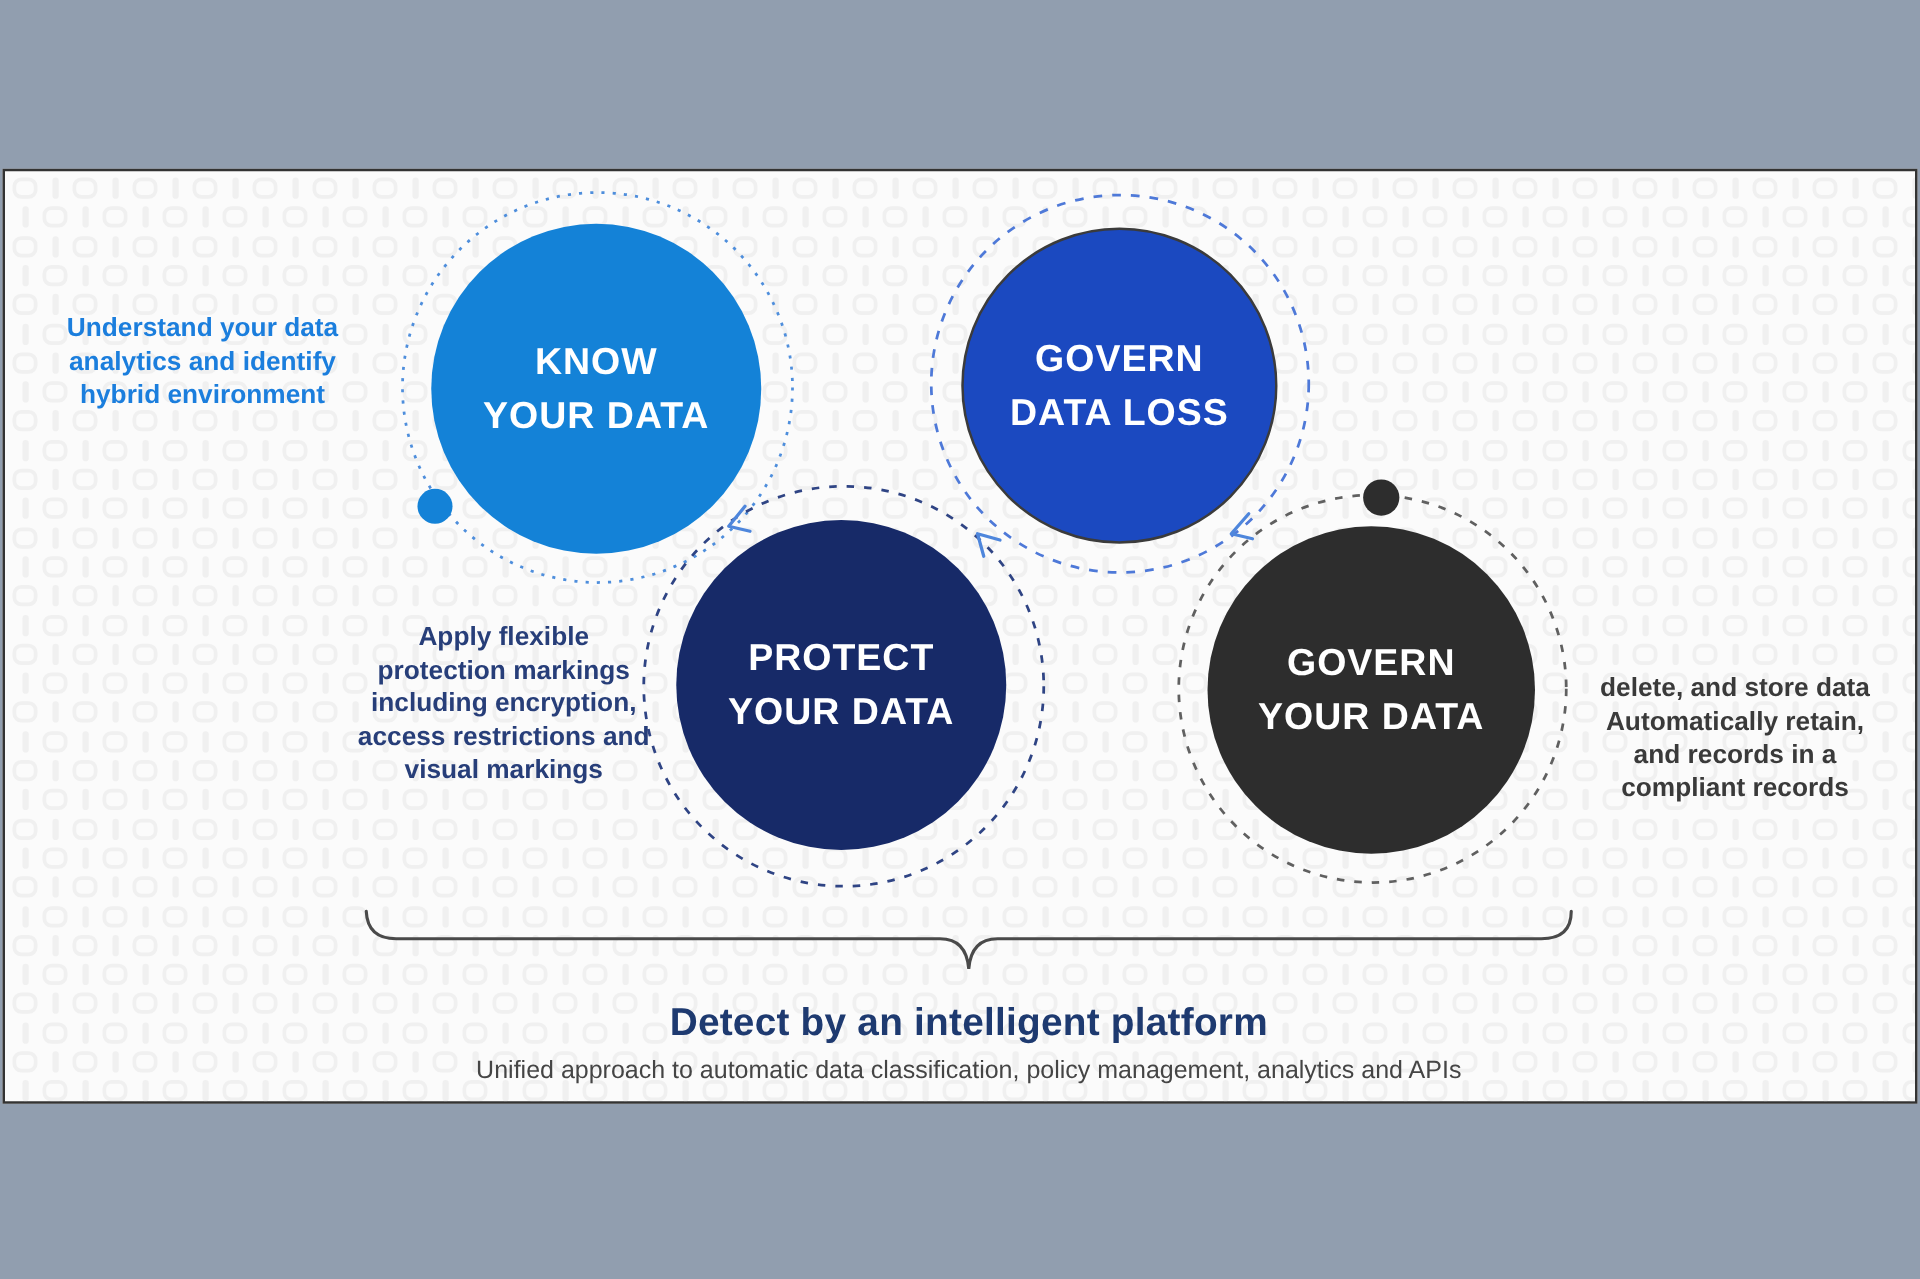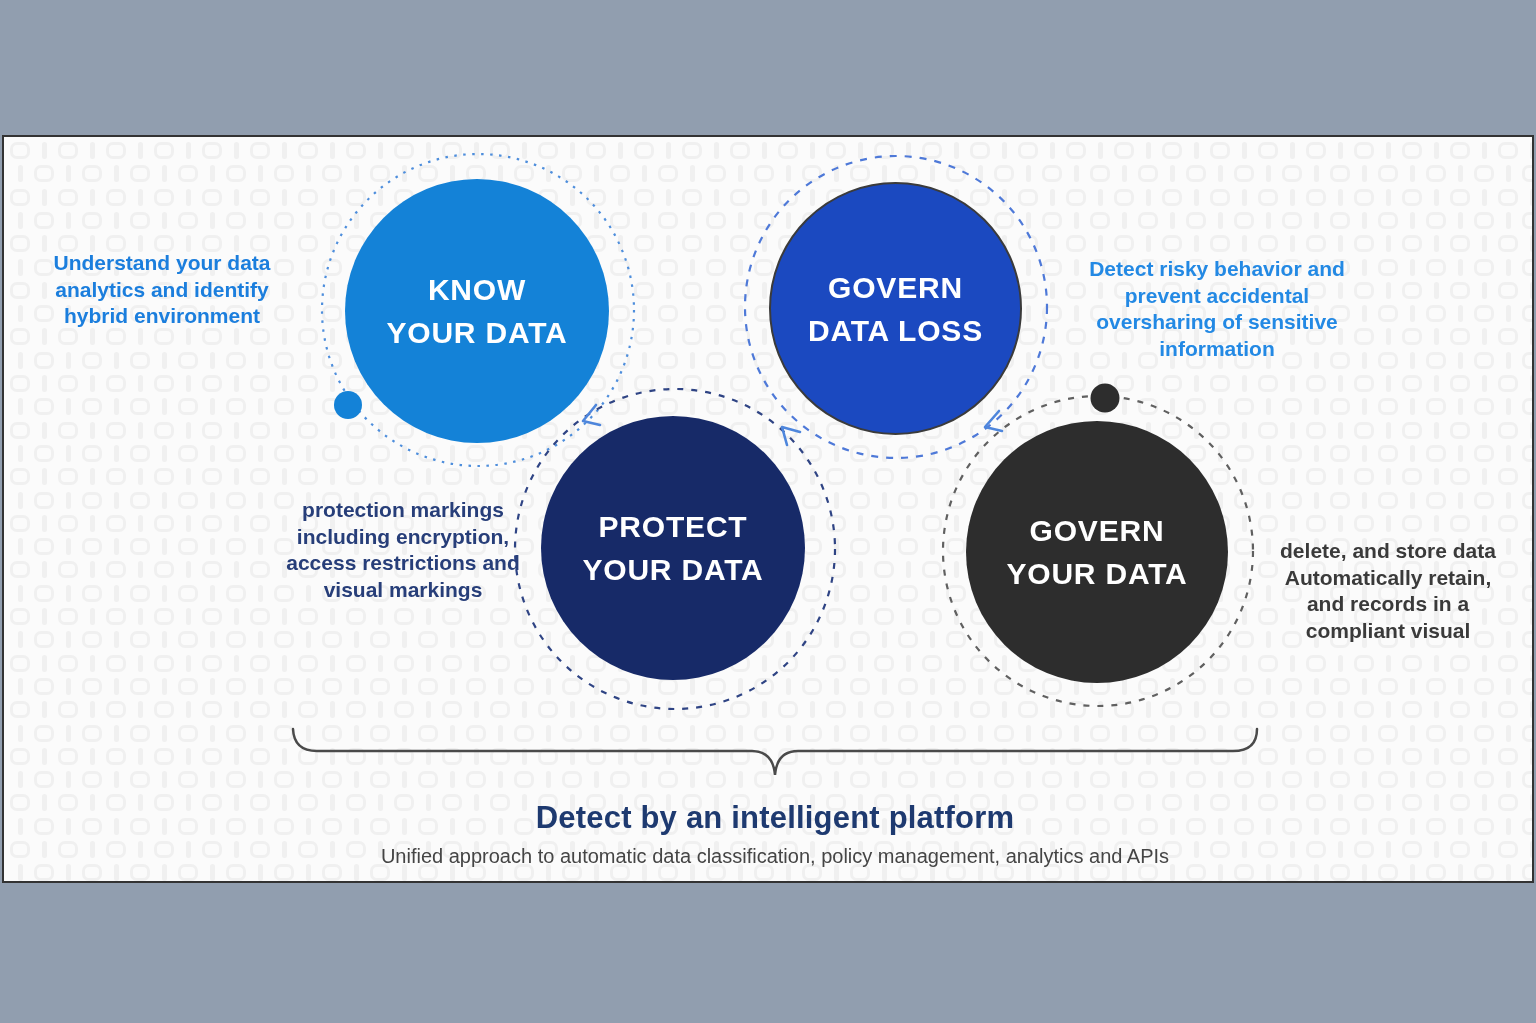--- a/index.html
+++ b/index.html
@@ -2134,35 +2134,30 @@
   <div class="circle" id="c-govern" style="background: rgb(45, 45, 45);">
     <span>GOVERN</span>
     <span>YOUR DATA</span>
   </div>
 
   <div class="note" id="note-understand" style="color: rgb(27, 126, 221);">
     <div>Understand your data</div>
     <div>analytics and identify</div>
     <div>hybrid environment</div>
   </div>
-  <div class="note" id="note-detect" style="color: rgb(35, 137, 228);">
-    <div>Detect risky behavior and</div>
-    <div>prevent accidental</div>
-    <div>oversharing of sensitive</div>
-    <div>information</div>
-  </div>
   <div class="note" id="note-apply" style="color: rgb(39, 62, 121);">
+    <div>Apply flexible</div>
     <div>protection markings</div>
     <div>including encryption,</div>
     <div>access restrictions and</div>
     <div>visual markings</div>
   </div>
   <div class="note" id="note-retain" style="color: rgb(58, 58, 58);">
     <div>delete, and store data</div>
     <div>Automatically retain,</div>
     <div>and records in a</div>
-    <div>compliant visual</div>
+    <div>compliant records</div>
   </div>
 
   <div class="footer-title" style="color: rgb(30, 58, 112);">Detect by an intelligent platform</div>
   <div class="footer-subtitle" style="color: rgb(69, 69, 69);">Unified approach to automatic data classification, policy management, analytics and APIs</div>
 
 </div>
 
 </body></html>

